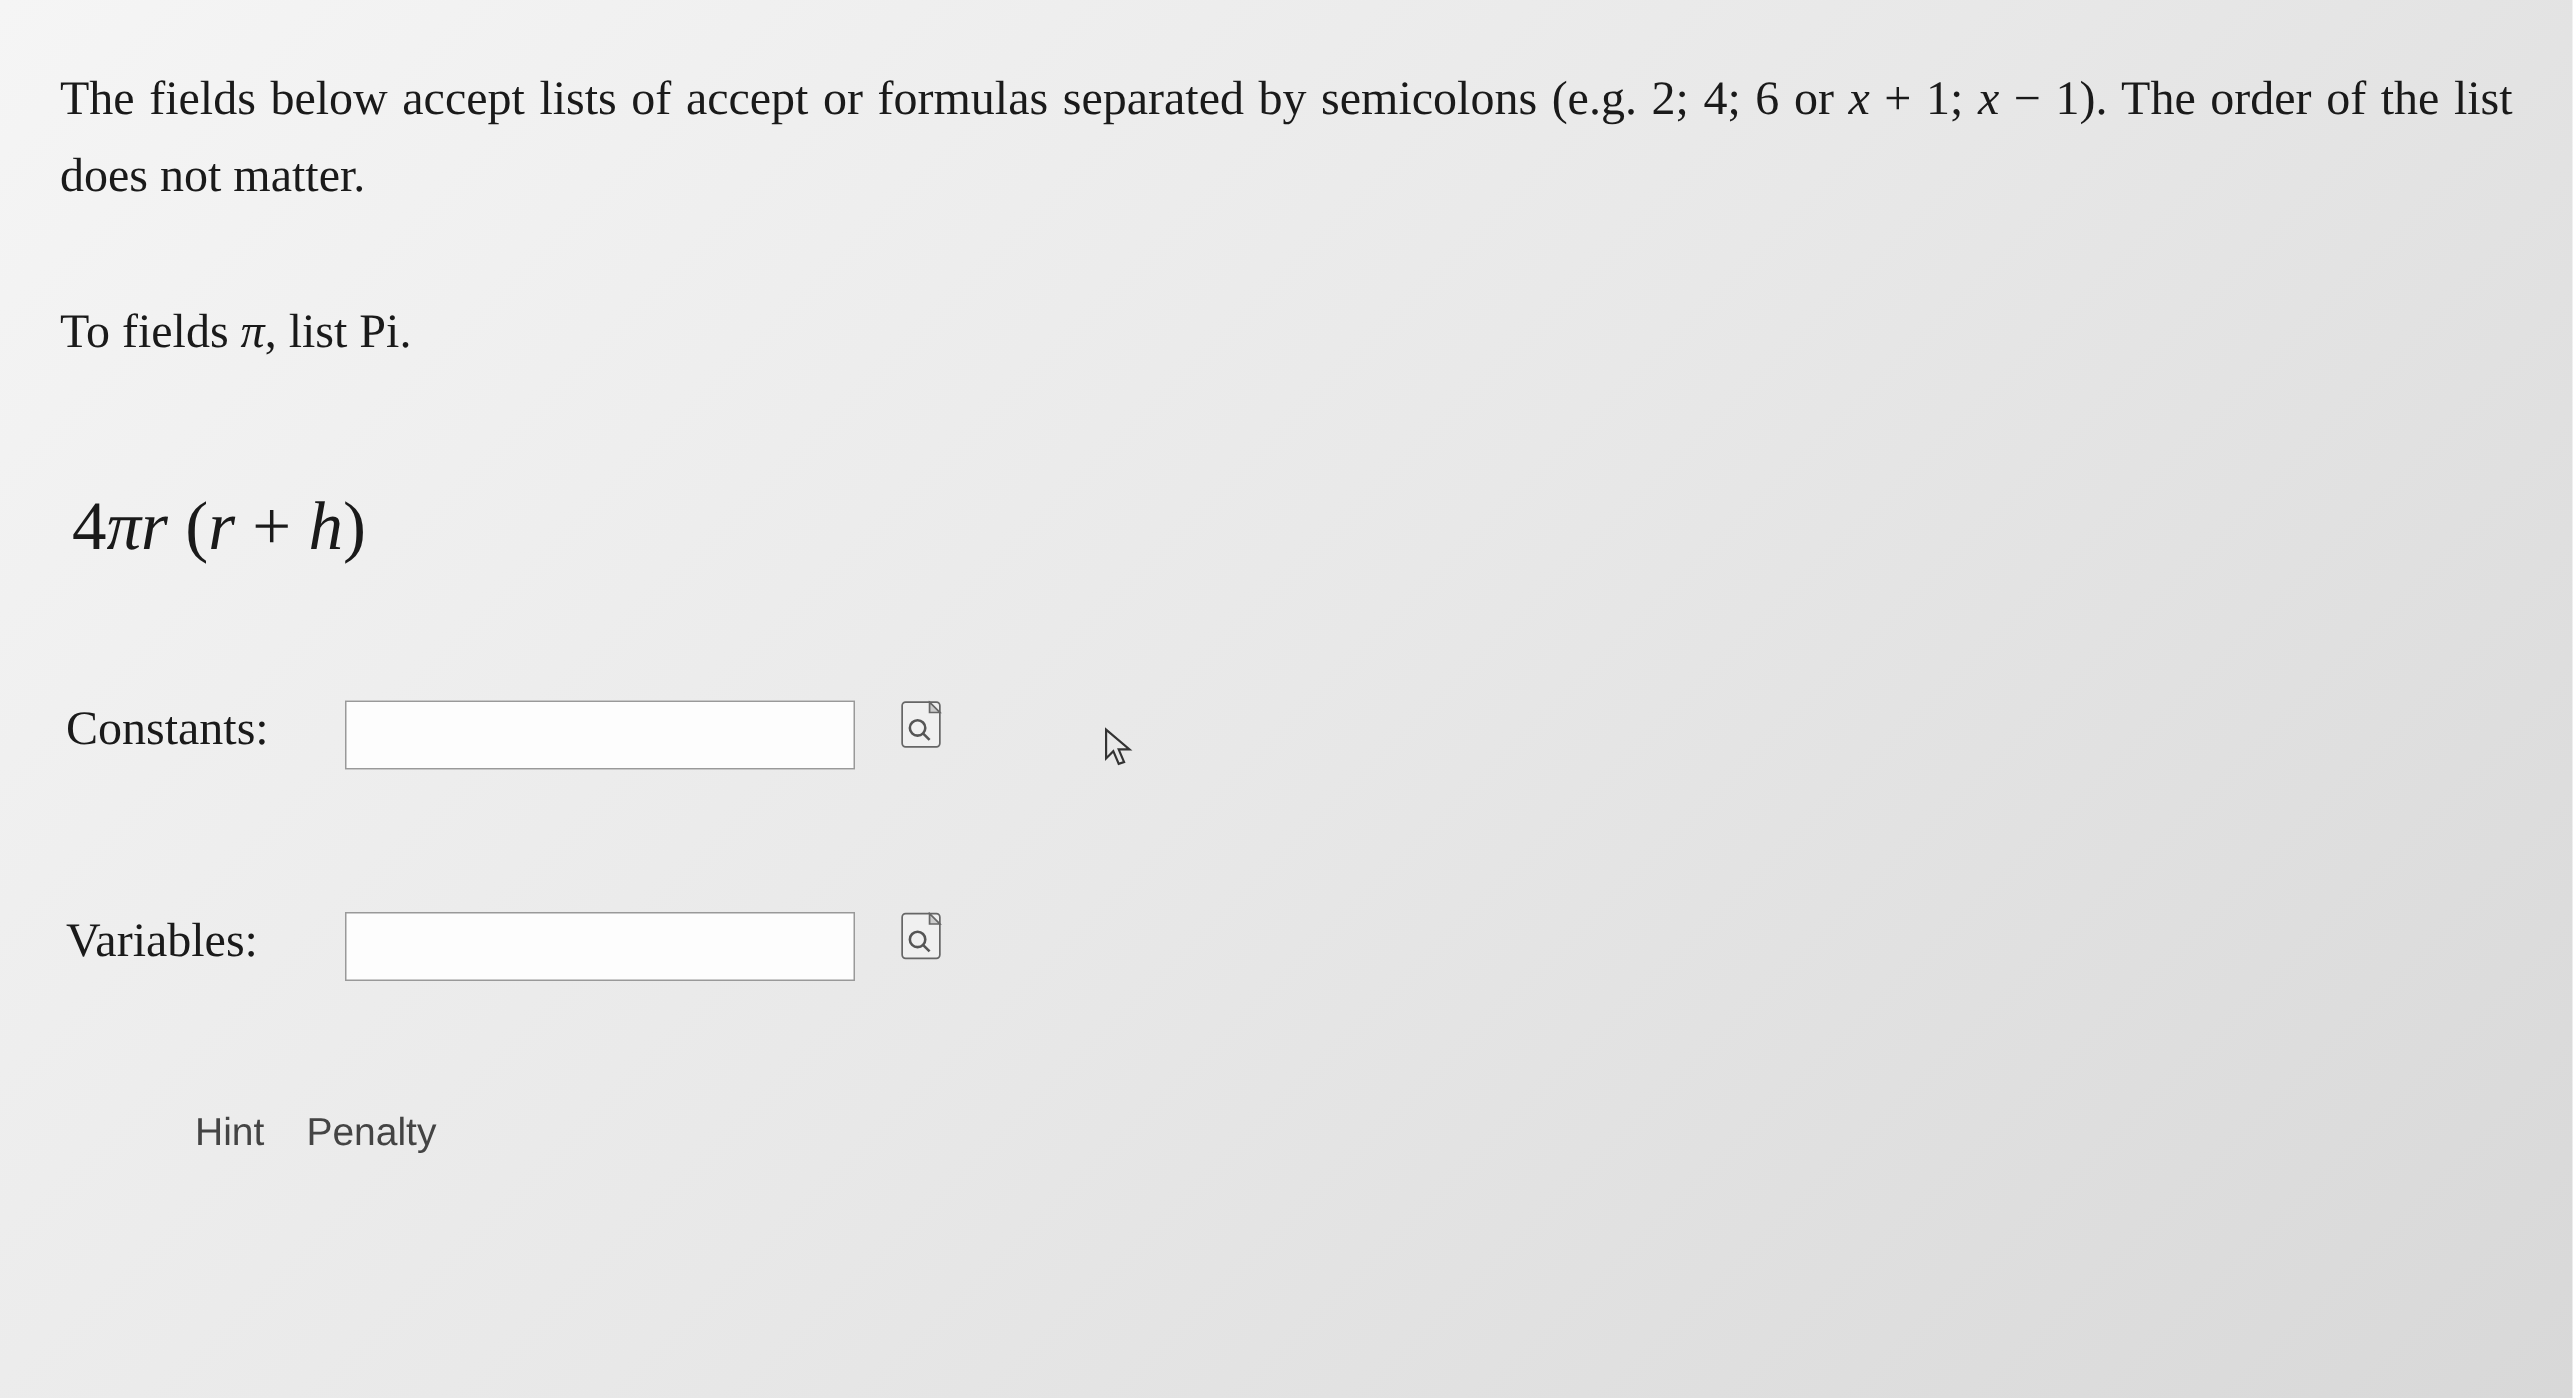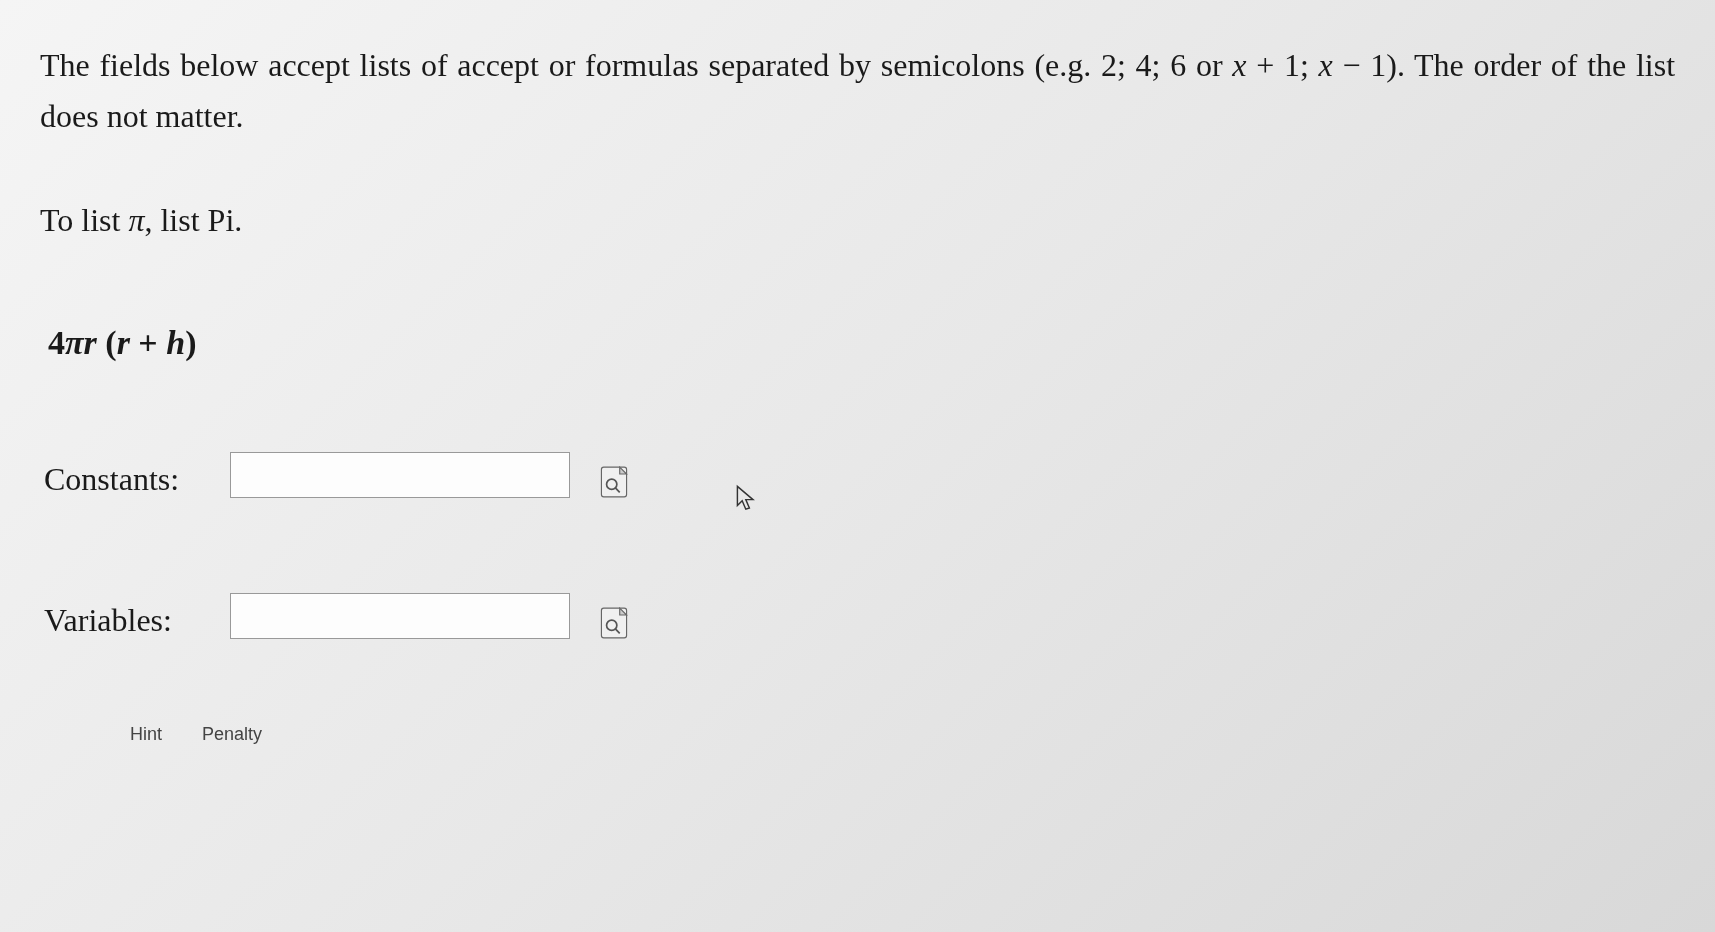--- a/index.html
+++ b/index.html
@@ -27,33 +27,32 @@
     }
     .pi-instruction {
       margin-bottom: 85px;
       font-size: 32px;
     }
     .pi-symbol {
       font-style: italic;
       font-family: 'Times New Roman', serif;
     }
     .formula {
-      font-size: 34px;
+      font-size: 46px;
       font-style: italic;
       font-family: 'Times New Roman', serif;
       margin-bottom: 90px;
       padding-left: 8px;
-      font-weight: bold;
     }
     .formula .num {
       font-style: normal;
     }
     .field-row {
       display: flex;
-      align-items: flex-end;
+      align-items: flex-start;
       margin-bottom: 95px;
       padding-left: 4px;
     }
     .field-label {
       font-size: 32px;
       margin-right: 16px;
       min-width: 170px;
     }
     .field-input {
       width: 340px;
@@ -78,39 +77,39 @@
       position: absolute;
       left: 735px;
       top: 484px;
       width: 24px;
       height: 28px;
     }
     .hint-penalty-row {
       display: flex;
       align-items: flex-end;
       padding-left: 90px;
-      gap: 40px;
+      gap: 28px;
       font-family: Arial, Helvetica, sans-serif;
-      font-size: 18px;
+      font-size: 26px;
       color: #333;
       margin-top: -10px;
     }
     .hint-label, .penalty-label {
       color: #444;
     }
   </style>
 </head>
 <body>
 
 <div class="instruction-text">
   <span>The fields below accept lists of accept or formulas separated by semicolons (e.g. </span><span>2; 4; 6</span><span> or </span><span class="math-inline">x</span><span> + 1; </span><span class="math-inline">x</span><span> − 1</span><span>). The order of the list does not matter.</span>
 </div>
 
 <div class="pi-instruction">
-  <span>To list </span><span class="pi-symbol">π</span><span>, list Pi.</span>
+  <span>To fields </span><span class="pi-symbol">π</span><span>, list Pi.</span>
 </div>
 
 <div class="formula">
   <span class="num">4</span><span>π</span><span>r </span><span class="num">(</span><span>r</span><span class="num"> + </span><span>h</span><span class="num">)</span>
 </div>
 
 <div class="field-row">
   <div class="field-label">Constants:</div>
   <input type="text" class="field-input" value="" style="">
   <span class="preview-icon">

